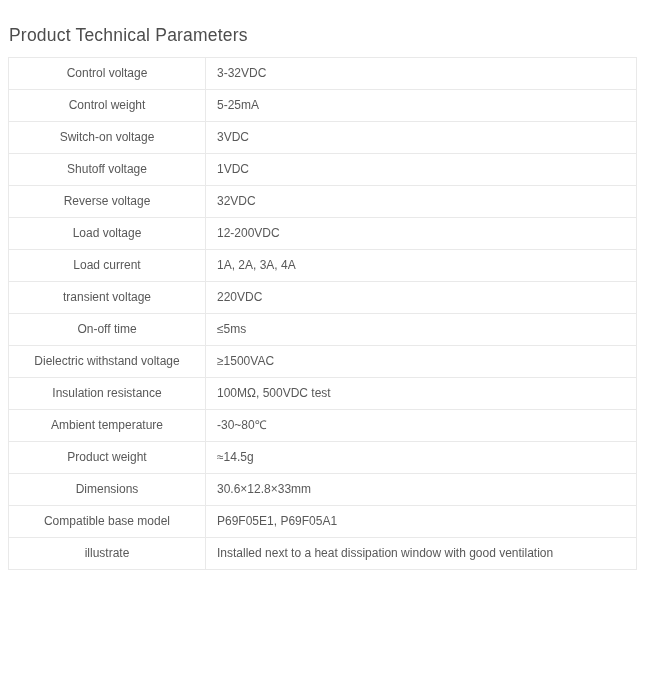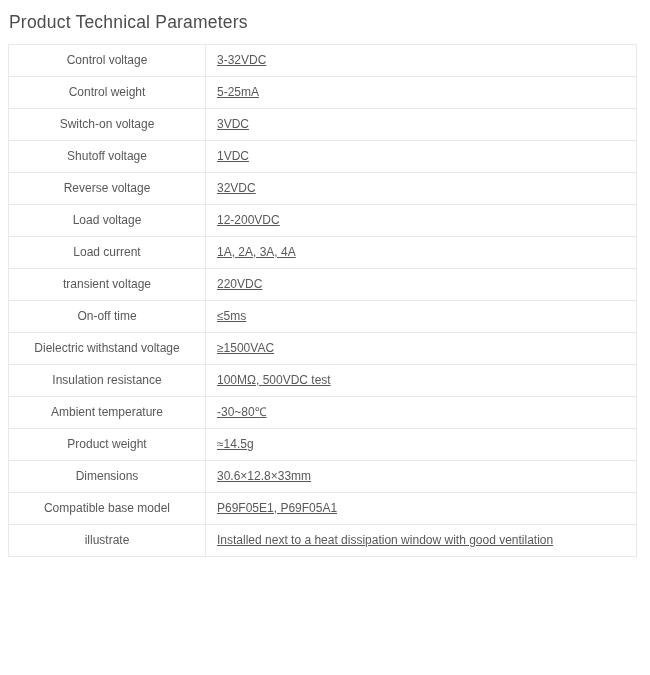--- a/index.html
+++ b/index.html
@@ -10,21 +10,21 @@
     font-family: "Liberation Sans", sans-serif;
   }
   .page {
     width: 650px;
     height: 675px;
     background: #ffffff;
     padding: 8px 8px 0 8px;
     overflow: hidden;
   }
   .page-title {
-    margin: 2px 0 0 1px;
+    margin: 15px 0 0 1px;
     padding: 0;
     font-size: 17.5px;
     font-weight: 400;
     color: #4d4d4d;
     line-height: 24px;
     letter-spacing: 0.2px;
   }
   .table-wrap {
     margin-top: 10px;
   }
@@ -43,21 +43,20 @@
     padding: 2px 4px;
     vertical-align: middle;
   }
   table.params col.c-label { width: 197px; }
   table.params td.label {
     text-align: center;
   }
   table.params td.value {
     text-align: left;
     padding-left: 11px;
-    text-decoration: underline;
   }
 </style>
 </head>
 <body>
 
 <div class="page">
   <h2 class="page-title">Product Technical Parameters</h2>
 
   <div class="table-wrap">
     <table class="params">

